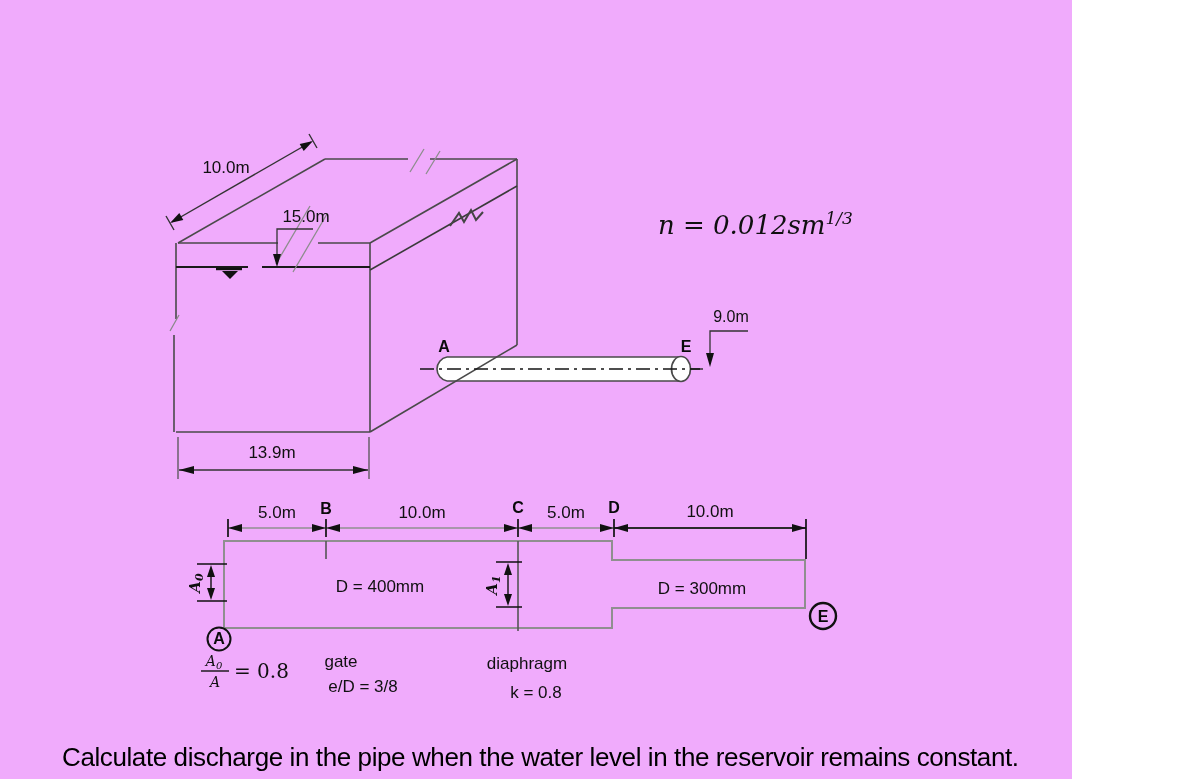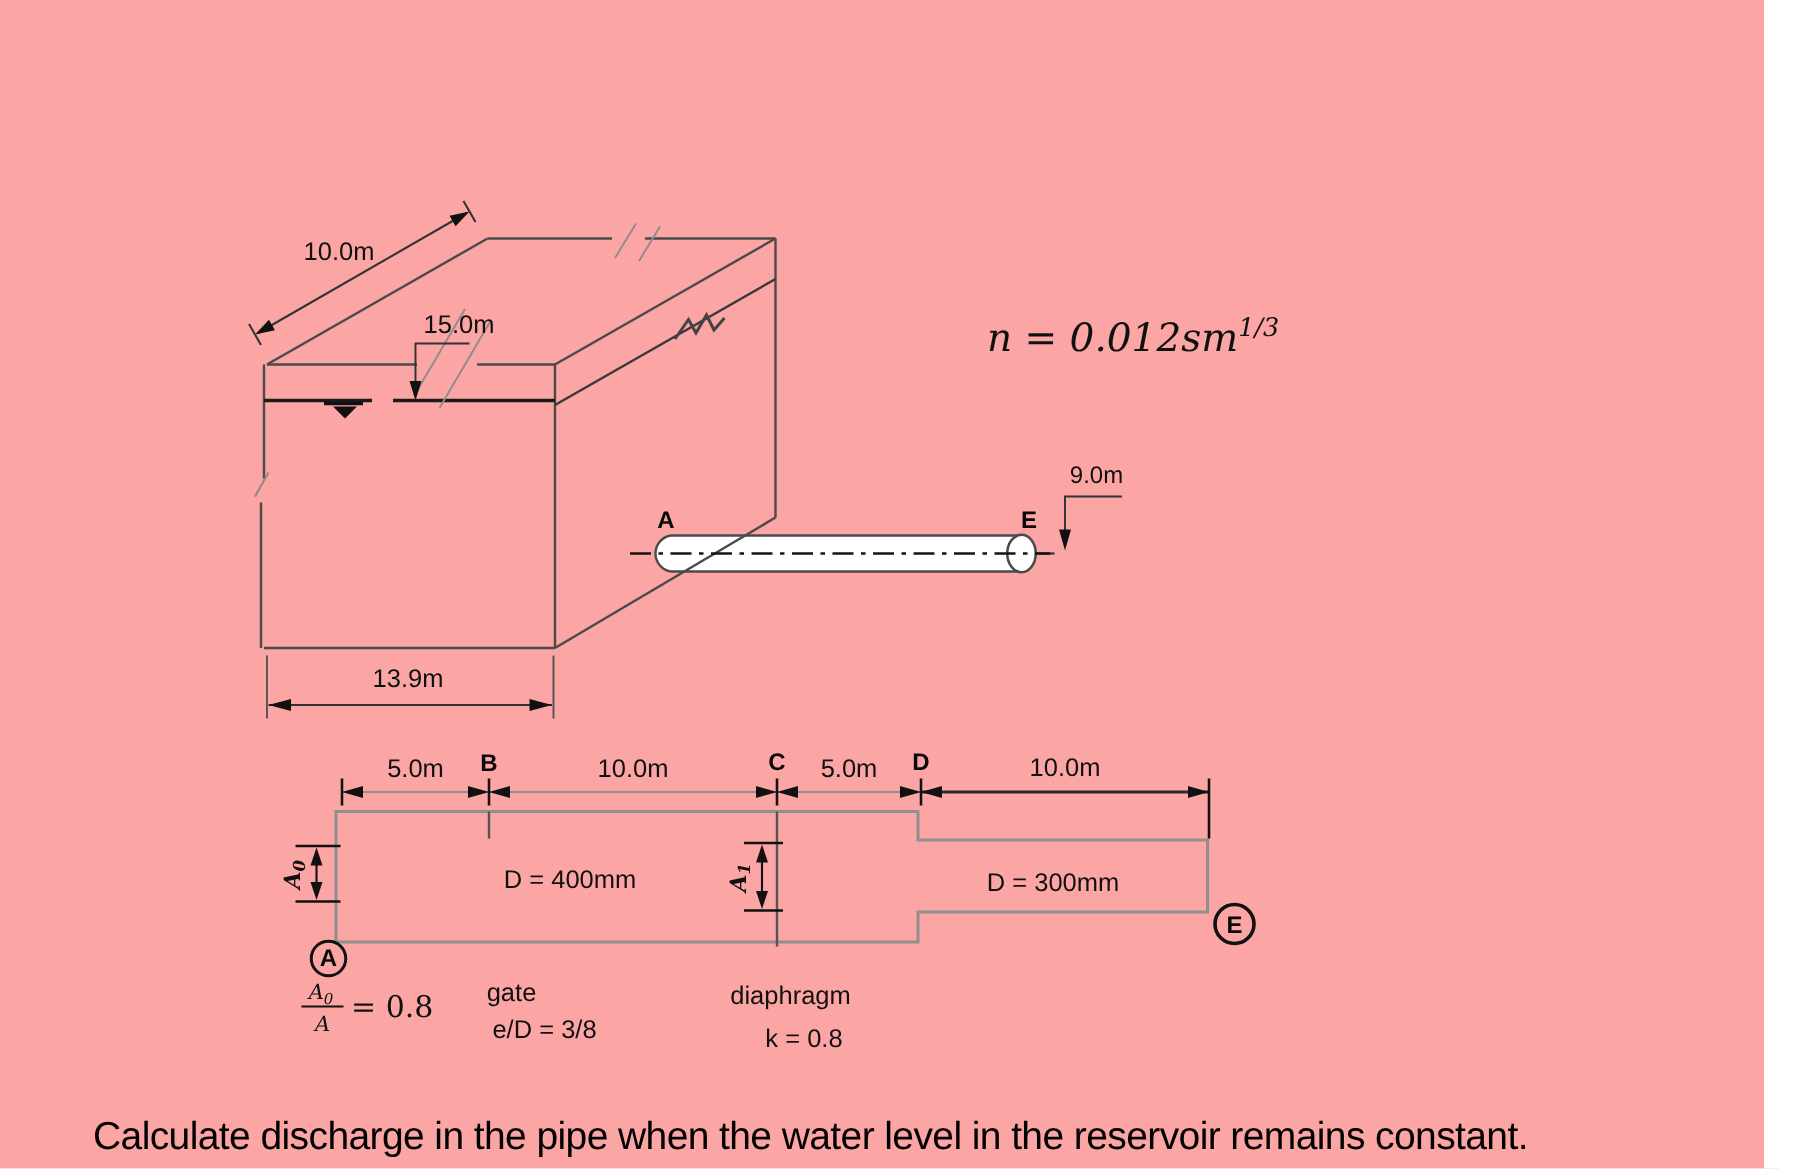--- a/index.html
+++ b/index.html
@@ -1,16 +1,16 @@
 <!DOCTYPE html>
 <html><head>
 <meta charset="utf-8">
 <style>
   html,body{margin:0;padding:0;background:#ffffff;}
-  .page{position:relative;width:1176px;height:779px;background:#fca5a5;overflow:hidden;
+  .page{position:relative;width:1072px;height:779px;background:#f0abfc;overflow:hidden;
         font-family:"Liberation Sans",sans-serif;}
   svg{position:absolute;left:0;top:0;}
   text{fill:#111;}
   .dimlabel{font-family:"Liberation Sans",sans-serif;font-size:16px;fill:#101010;}
   .dimlabel17{font-family:"Liberation Sans",sans-serif;font-size:17px;fill:#101010;}
   .ptlabel{font-family:"Liberation Sans",sans-serif;font-size:16px;font-weight:bold;fill:#0a0a0a;}
   .mathit{font-family:"DejaVu Serif",serif;font-style:italic;fill:#101010;}
   .mathroman{font-family:"DejaVu Serif",serif;fill:#101010;}
   .question{font-family:"Liberation Sans",sans-serif;font-size:26px;fill:#000;letter-spacing:-0.4px;}
 </style>

